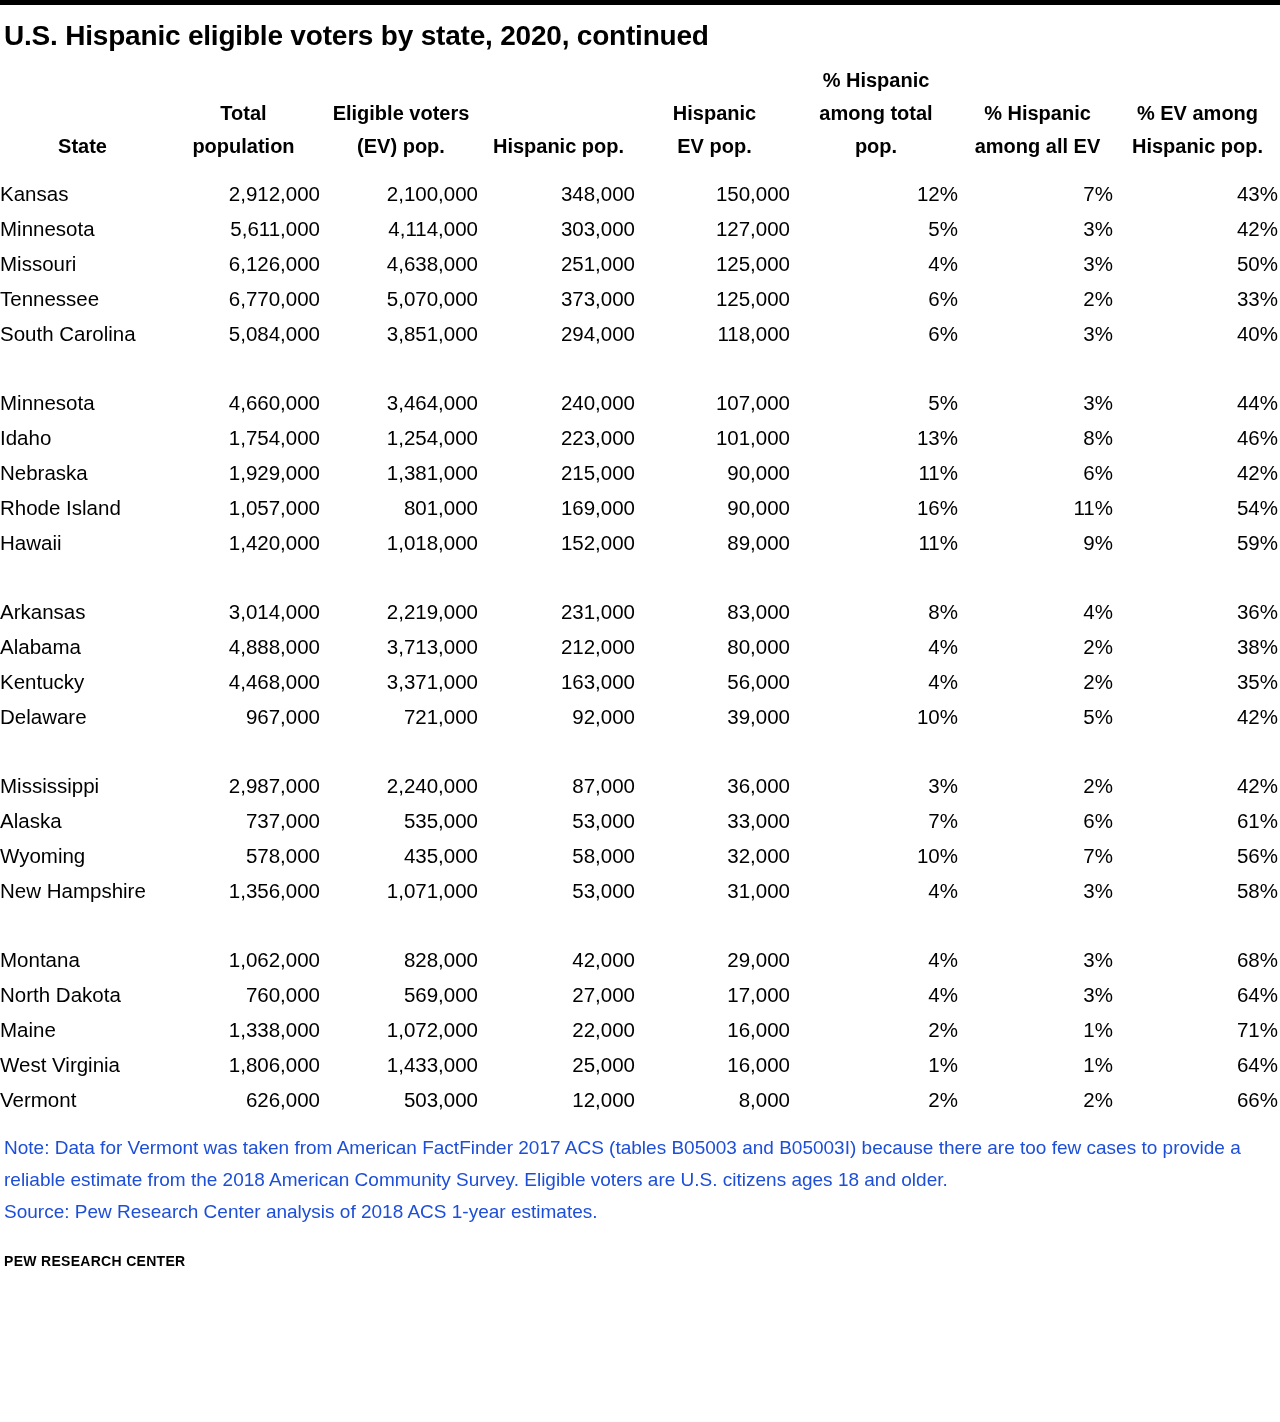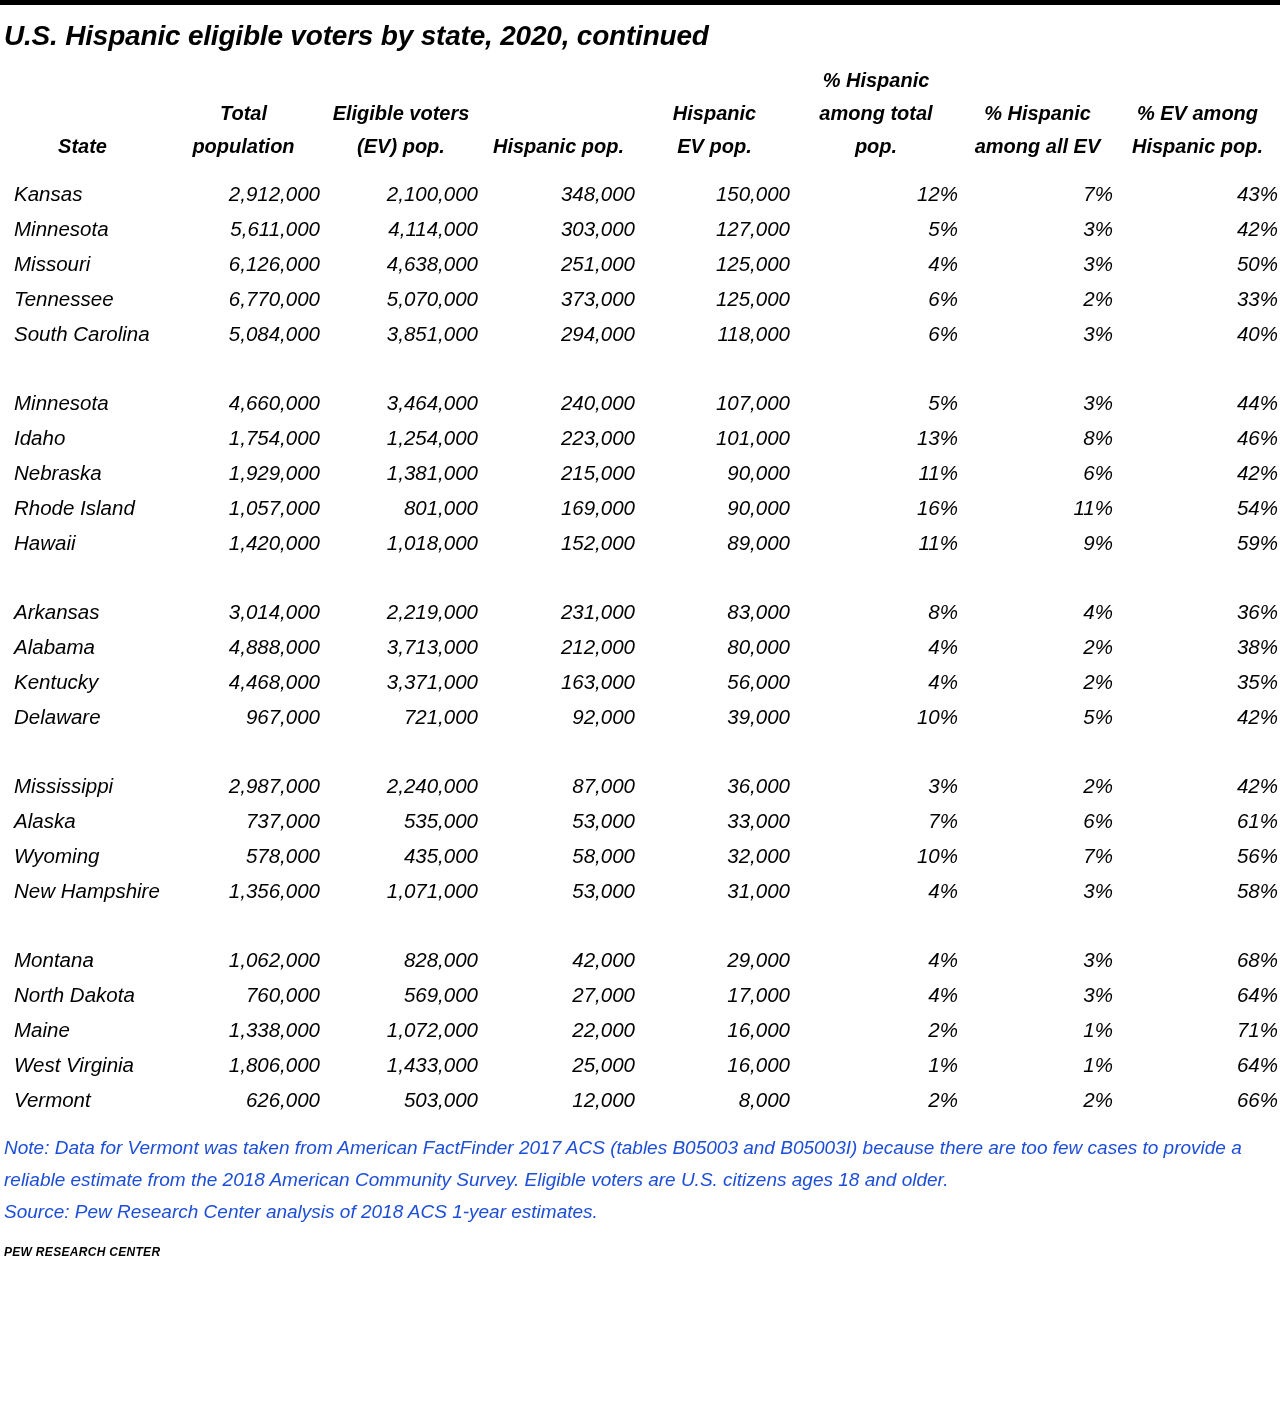--- a/index.html
+++ b/index.html
@@ -4,21 +4,21 @@
 <style>
   * { box-sizing: border-box; }
   html, body {
     margin: 0;
     padding: 0;
     background: #ffffff;
     width: 1280px;
     color: #000000;
     font-family: "Liberation Sans", sans-serif;
   }
-  .page { width: 1085px; min-height: 1422px; position: relative; font-style: italic; }
+  .page { width: 1085px; min-height: 1422px; position: relative; }
   .top-rule { height: 5px; background: #000000; width: 1280px; }
   .title {
     font-size: 28px;
     font-weight: bold;
     letter-spacing: -0.2px;
     margin: 15px 0 0 4px;
     line-height: 32px;
   }
   table.data-table {
     table-layout: fixed;
@@ -37,35 +37,35 @@
   }
   table.data-table td {
     font-size: 20.5px;
     line-height: 35px;
     vertical-align: bottom;
     text-align: right;
     padding: 0 2px 0 0;
   }
   table.data-table td.state {
     text-align: left;
-    padding: 0 0 0 14px;
+    padding: 0 0 0 0;
   }
   tr.spacer td { height: 34px; line-height: 34px; }
   .note-block { margin: 15px 0 0 4px; width: 1274px; }
   .note, .source {
     color: #1d4ed8;
     font-size: 19px;
     line-height: 32px;
     margin: 0;
   }
   .brand {
-    font-size: 12px;
+    font-size: 14px;
     font-weight: bold;
     letter-spacing: 0.3px;
-    margin: 17px 0 0 4px;
+    margin: 25px 0 0 4px;
   }
 </style>
 </head>
 <body>
 
 <div class="page">
   <div class="top-rule"></div>
 
   <h1 class="title">U.S. Hispanic eligible voters by state, 2020, continued</h1>
 

